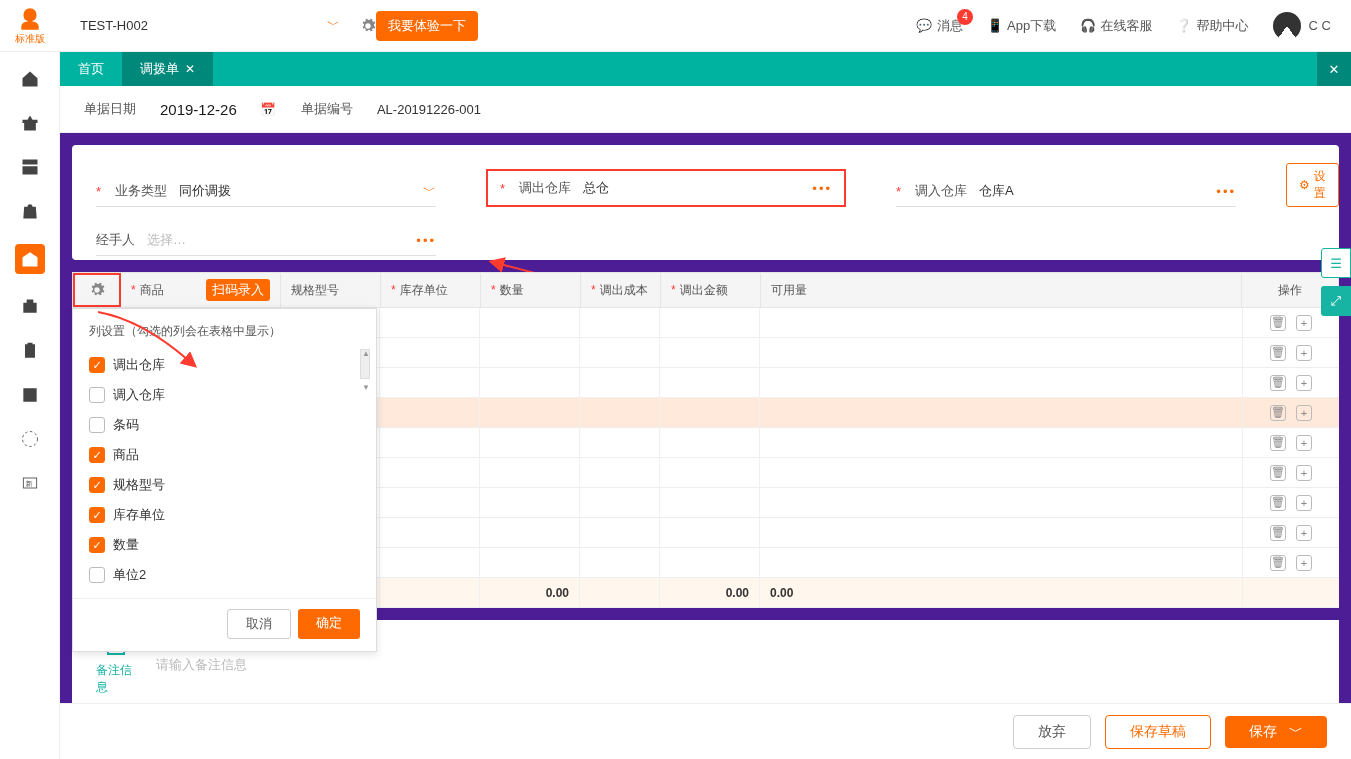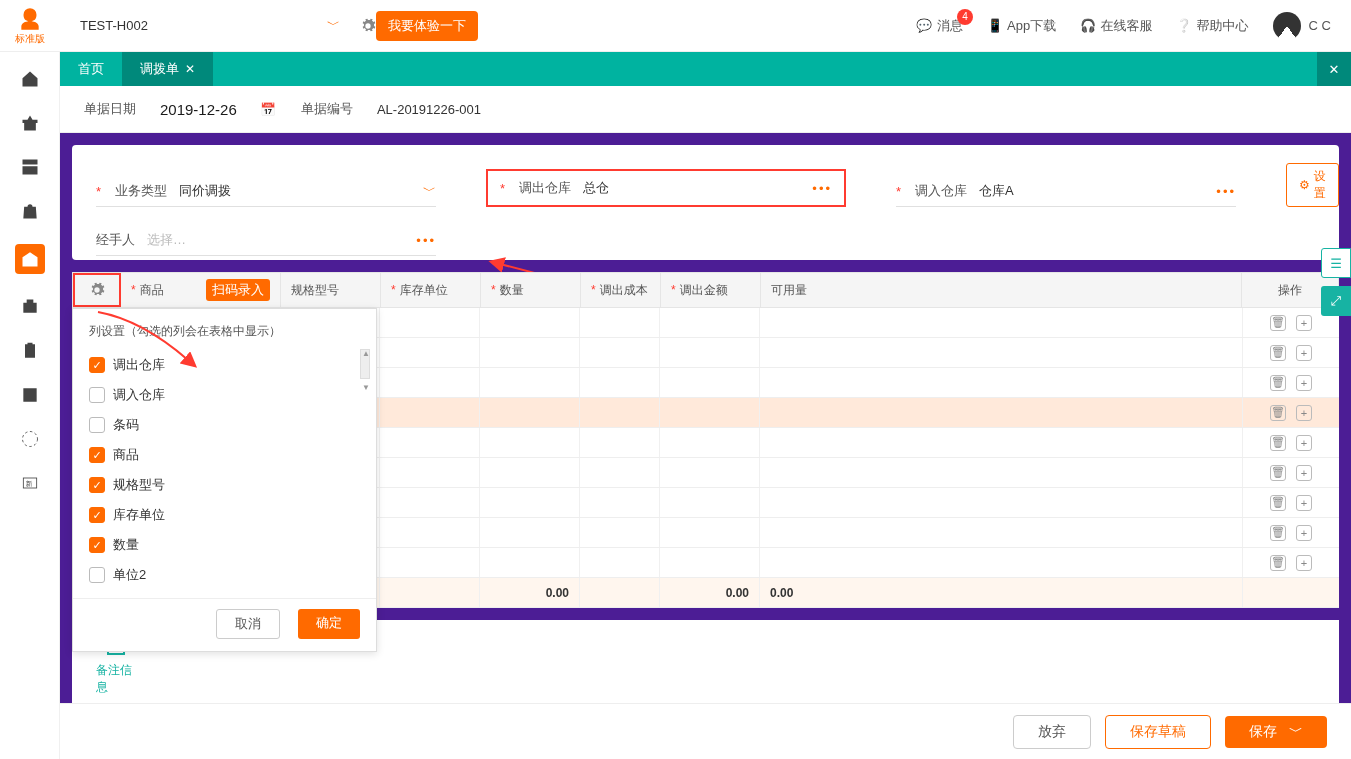--- a/index.html
+++ b/index.html
@@ -86,30 +86,30 @@
 .td-gear{width:48px;} .td-goods{width:160px;} .td-spec{width:100px;} .td-unit{width:100px;} .td-qty{width:100px;justify-content:flex-end;} .td-cost{width:80px;justify-content:flex-end;} .td-amt{width:100px;justify-content:flex-end;} .td-avail{flex:1;} .td-ops{width:96px;justify-content:center;gap:10px;border-right:none;}
 .op-ic { width:16px; height:16px; border:1px solid #bbb; border-radius:3px; display:flex; align-items:center; justify-content:center; color:#888; cursor:pointer; font-size:11px; }
 
 
 .popover { position:absolute; left:0; top:36px; width:305px; background:#fff; border:1px solid #ddd; box-shadow:0 2px 8px rgba(0,0,0,.12); z-index:5; padding:14px 0 12px 0; }
 .popover .pop-h { padding:0 16px 10px 16px; color:#555; font-size:12px; }
 .pop-list { max-height:240px; overflow:auto; padding:0 16px; }
 .pop-item { display:flex; align-items:center; gap:8px; padding:6px 0; font-size:13px; color:#333; cursor:pointer; }
 .cb { width:16px; height:16px; border:1px solid #bbb; border-radius:3px; display:flex; align-items:center; justify-content:center; }
 .cb.checked { background:#ff6a00; border-color:#ff6a00; color:#fff; font-size:11px; }
-.pop-foot { display:flex; justify-content:flex-end; gap:18px; padding:10px 16px 0 16px; border-top:1px solid #eee; margin-top:8px; }
+.pop-foot { display:flex; justify-content:flex-end; gap:7px; padding:10px 16px 0 16px; border-top:1px solid #eee; margin-top:8px; }
 .btn { padding:5px 18px; border-radius:3px; cursor:pointer; font-size:13px; }
 .btn.default { border:1px solid #ccc; color:#555; }
 .btn.primary { background:#ff6a00; color:#fff; }
 
 
 .gear-arrow { position:absolute; left:20px; top:38px; pointer-events:none; z-index:6; }
 
 
-.remark-bar { margin:12px; background:#fff; padding:14px 24px; display:flex; align-items:flex-start; gap:20px;flex-direction:column; }
+.remark-bar { margin:12px; background:#fff; padding:14px 24px; display:flex; align-items:center; gap:20px; }
 .remark-icon { width:40px; display:flex; flex-direction:column; align-items:center; color:#17b3a3; font-size:12px; gap:4px; }
 .remark-input { color:#bbb; flex:1; }
 
 .footer { position:absolute; bottom:0; left:60px; right:0; height:56px; background:#fff; border-top:1px solid #eee; display:flex; align-items:center; justify-content:flex-end; gap:14px; padding:0 24px; }
 .fbtn { padding:7px 24px; border-radius:4px; cursor:pointer; font-size:14px; }
 .fbtn.ghost { border:1px solid #ccc; color:#555; }
 .fbtn.ghost-accent { border:1px solid #ff6a00; color:#ff6a00; }
 .fbtn.accent { background:#ff6a00; color:#fff; display:flex; align-items:center; gap:12px; }
 
 

